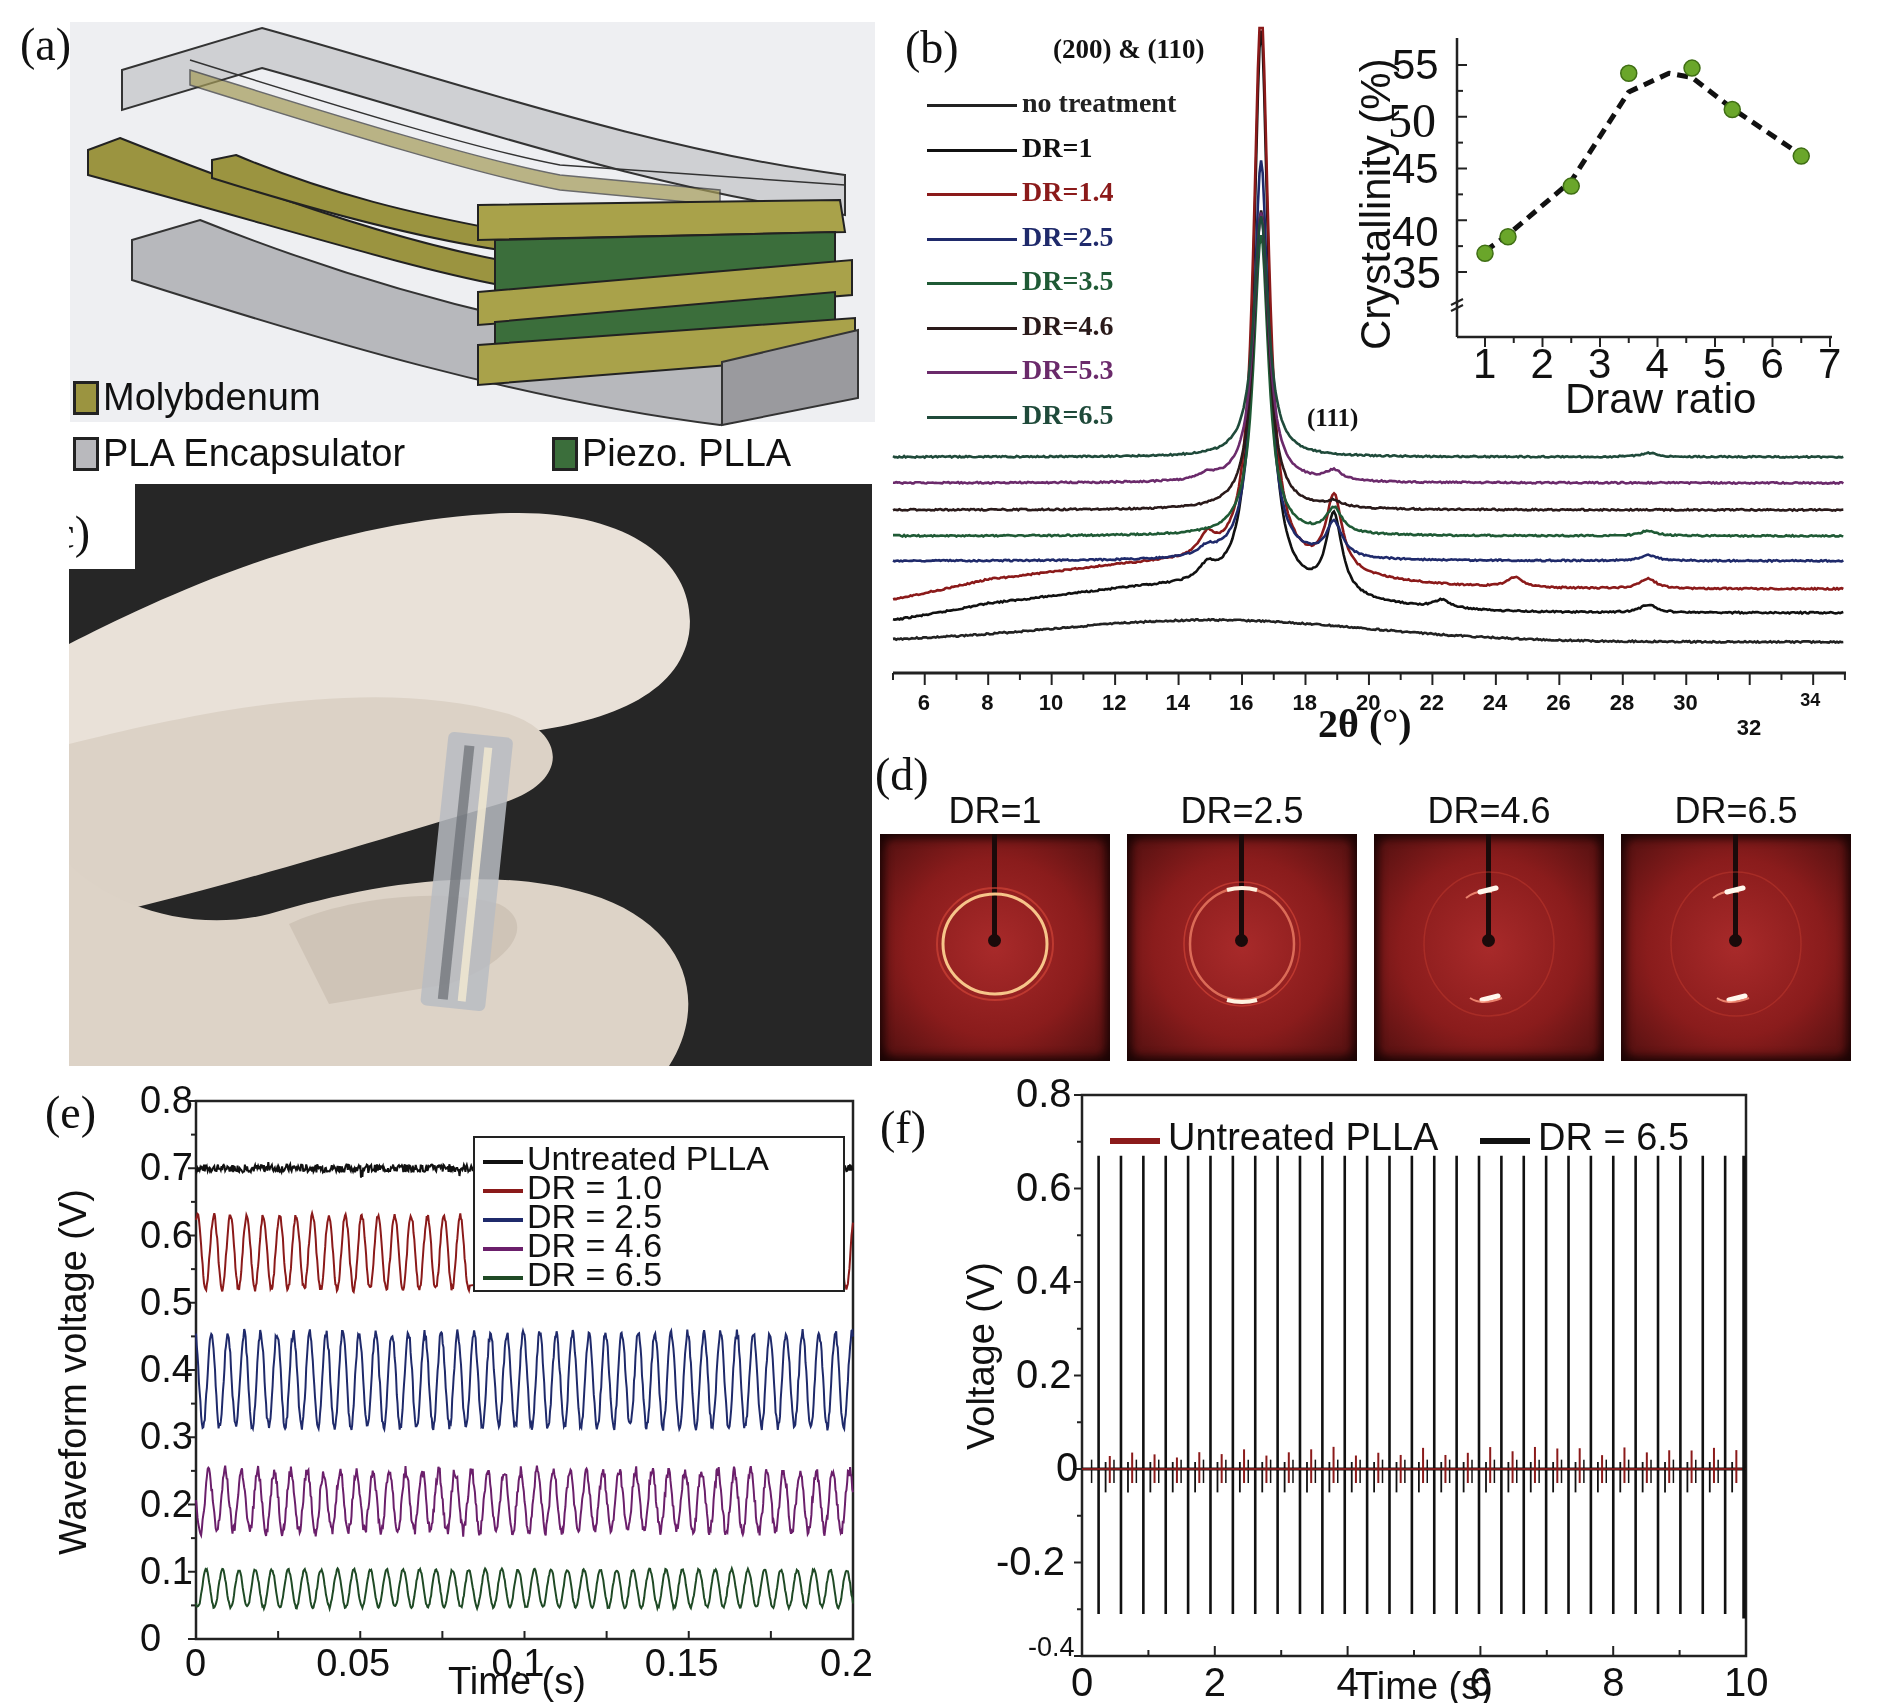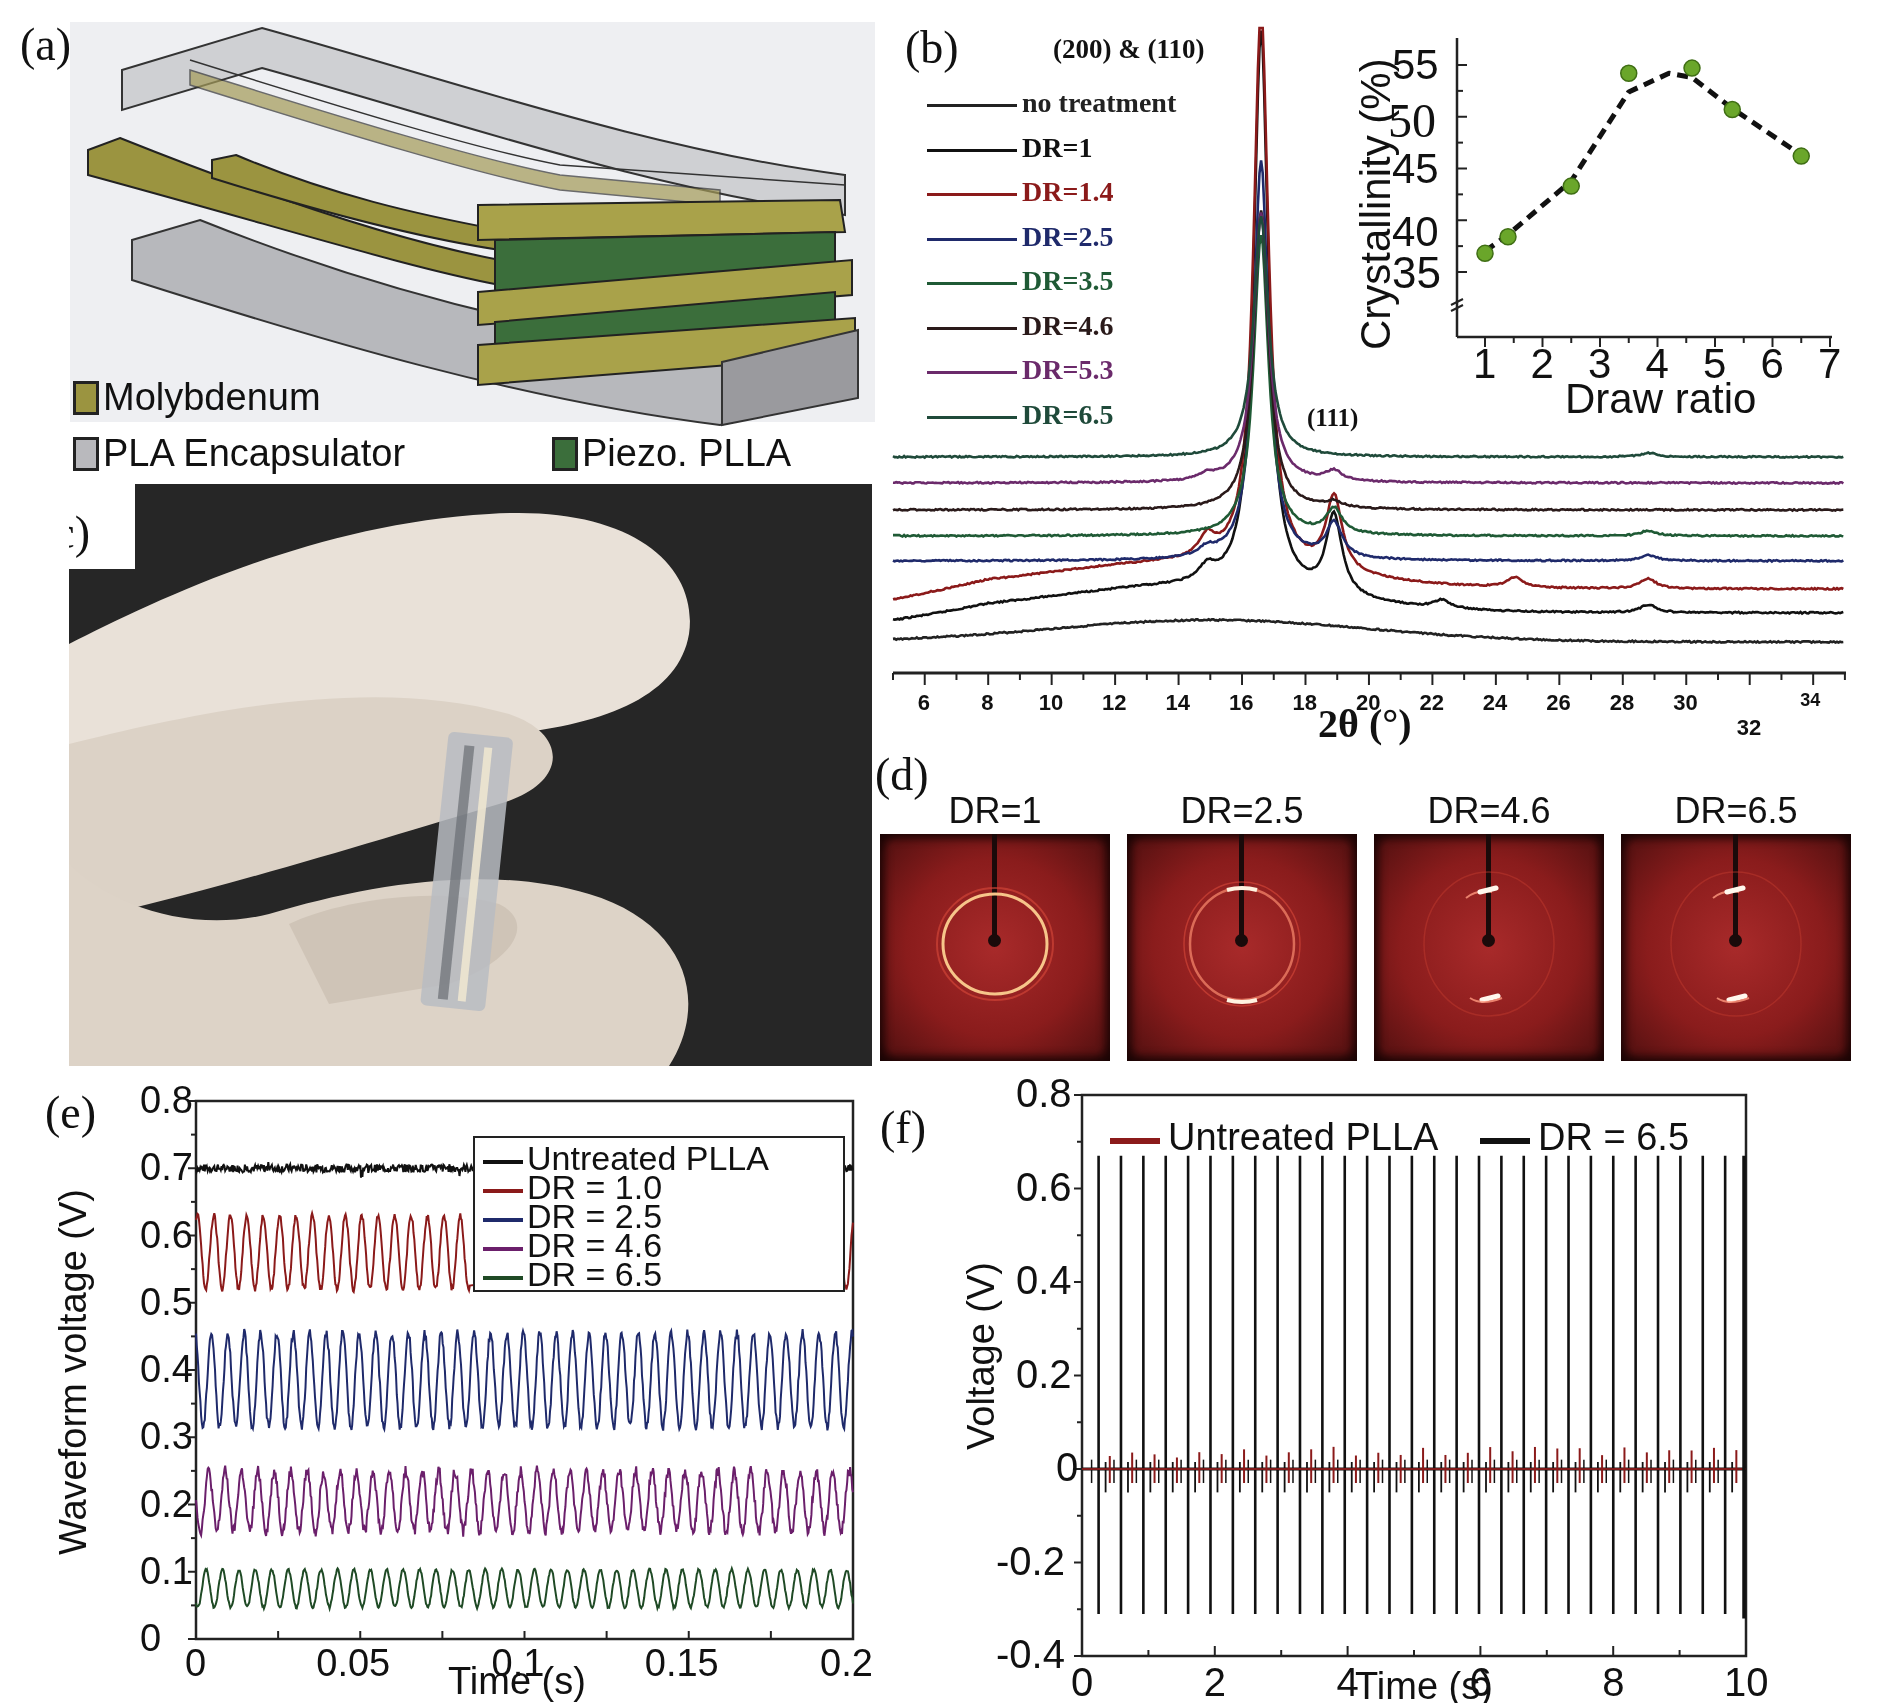--- a/index.html
+++ b/index.html
@@ -468,21 +468,21 @@
       <line x1="1695.7736" y1="1459.65" x2="1695.7736" y2="1483.025" stroke="#111" stroke-width="1.5"></line>
       <line x1="1713.962" y1="1447.8501941872428" x2="1713.962" y2="1483.025" stroke="#8b1a1a" stroke-width="2"></line>
       <line x1="1725.1504" y1="1155.775" x2="1725.1504" y2="1613.925" stroke="#111" stroke-width="2.6"></line>
       <line x1="1732.1504" y1="1461.9875" x2="1732.1504" y2="1492.375" stroke="#111" stroke-width="1.8"></line>
       <line x1="1718.1504" y1="1459.65" x2="1718.1504" y2="1483.025" stroke="#111" stroke-width="1.5"></line>
       <line x1="1736.3388" y1="1450.1051121399178" x2="1736.3388" y2="1483.025" stroke="#8b1a1a" stroke-width="2"></line>
       <line x1="1082" y1="1469" x2="1746" y2="1469" stroke="#8b1a1a" stroke-width="2.2" opacity="0.9"></line>
       <line x1="1744" y1="1155.775" x2="1744" y2="1618.6" stroke="#111" stroke-width="3.5"></line>
     </svg>
   <div id="f-ticks">
-      <div class="abs" style="left: 996px; top: 1632px; font-size: 40px;">-0.4</div>
+      <div class="abs" style="left: 1028px; top: 1632px; font-size: 27px;">-0.4</div>
       <div class="abs" style="left: 996px; top: 1538.5px; font-size: 40px;">-0.2</div>
       <div class="abs" style="left: 1056px; top: 1445px; font-size: 40px;">0</div>
       <div class="abs" style="left: 1016px; top: 1351.5px; font-size: 40px;">0.2</div>
       <div class="abs" style="left: 1016px; top: 1258px; font-size: 40px;">0.4</div>
       <div class="abs" style="left: 1016px; top: 1164.5px; font-size: 40px;">0.6</div>
       <div class="abs" style="left: 1016px; top: 1071px; font-size: 40px;">0.8</div>
       <div class="abs" style="left: 1071px; top: 1660px; font-size: 40px;">0</div>
       <div class="abs" style="left: 1203.8px; top: 1660px; font-size: 40px;">2</div>
       <div class="abs" style="left: 1336.6px; top: 1660px; font-size: 40px;">4</div>
       <div class="abs" style="left: 1469.4px; top: 1660px; font-size: 40px;">6</div>

